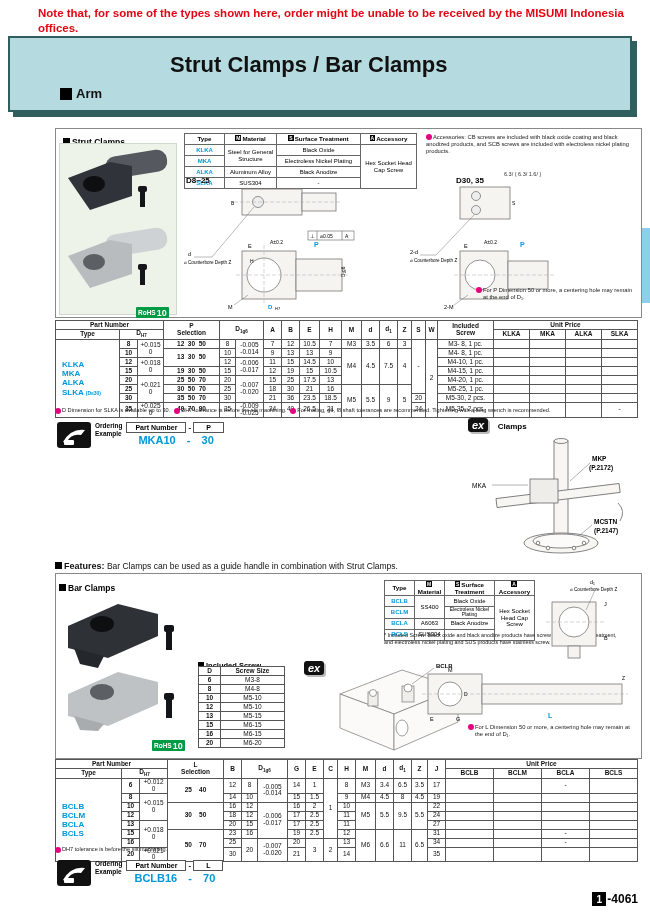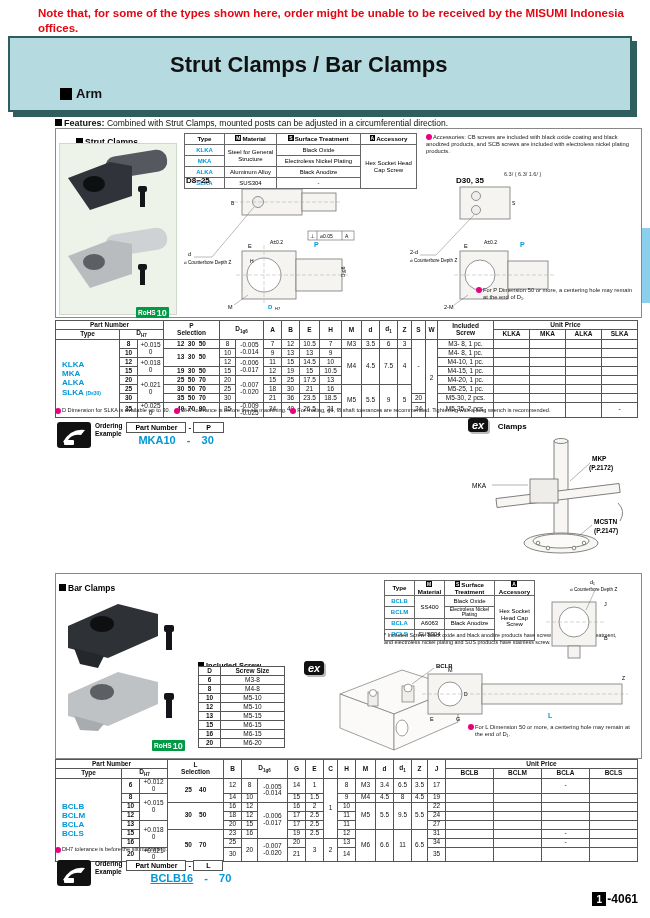--- a/index.html
+++ b/index.html
@@ -68,27 +68,23 @@
   <div class="abs banner" style="left:8px;top:36px;">
     <span class="chip"></span>
     <div class="title">Strut Clamps / Bar Clamps</div>
     <div class="sub">Arm</div>
   </div>
 
   <div class="abs rednote" style="left:38px;top:6px;">Note that, for some of the types shown here, order might be unable to be received by the MISUMI Indonesia offices.</div>
 
   <div class="abs sidetab" style="left:630px;top:228px;width:20px;height:75px;"></div>
 
-  <div class="abs feat" style="left:55px;top:118px;">
-    <span class="sq"></span><b>Features:</b>
-    <span>Combined with Strut Clamps, mounted posts can be adjusted in a circumferential direction.</span>
-  </div>
 
   <div class="abs box" style="left:55px;top:128px;width:585px;height:188px;">
-    <div class="abs" style="left:20px;top:2px;">
+    <div class="abs" style="left:7px;top:2px;">
       <span class="sq"></span><span class="panel-label">Strut Clamps</span>
     </div>
     <div class="abs panel" style="left:3px;top:14px;width:116px;height:170px;">
       <svg width="116" height="155" viewBox="0 0 116 155">
         <g>
           <rect x="44" y="14" width="62" height="22" rx="10" fill="#55585e" transform="rotate(-9 44 14)"></rect>
           <path d="M8,34 L50,18 L72,22 L72,52 L30,66 Z" fill="#303339"></path>
           <ellipse cx="34" cy="40" rx="11" ry="8" fill="#0e0f11"></ellipse>
           <rect x="80" y="46" width="5" height="17" fill="#141518"></rect>
           <rect x="78" y="42" width="9" height="6" rx="2" fill="#141518"></rect>
@@ -474,20 +470,24 @@
       <text x="4" y="55" font-size="6.5">MKA</text>
       <line x1="122" y1="30" x2="102" y2="48" stroke="#666" stroke-width="0.5"></line>
       <text x="124" y="28" font-size="6.5" font-weight="bold">MKP</text>
       <text x="121" y="37" font-size="6.5" font-weight="bold">(P.2172)</text>
       <line x1="124" y1="92" x2="112" y2="102" stroke="#666" stroke-width="0.5"></line>
       <text x="126" y="91" font-size="6.5" font-weight="bold">MCSTN</text>
       <text x="126" y="100" font-size="6.5" font-weight="bold">(P.2147)</text>
     </svg>
   </div>
 
+  <div class="abs feat" style="left:55px;top:561px;">
+    <span class="sq"></span><b>Features:</b>
+    <span>Bar Clamps can be used as a guide handle in combination with Strut Clamps.</span>
+  </div>
 
   <div class="abs box" style="left:55px;top:573px;width:585px;height:184px;">
     <div class="abs" style="left:3px;top:3px;text-align:center;">
       <span class="sq"></span><span class="panel-label">Bar Clamps</span>
     </div>
     <svg class="abs" style="left:4px;top:16px;" width="134" height="142" viewBox="0 0 134 142">
       <g>
         <path d="M8,36 L58,14 L98,24 L98,46 L48,68 L8,58 Z" fill="#2e3136"></path>
         <ellipse cx="42" cy="34" rx="12" ry="8" fill="#0e0f11"></ellipse>
         <path d="M14,58 L44,66 L38,78 L20,74 Z" fill="#24272b"></path>
@@ -858,21 +858,21 @@
     </svg>
     <div class="ordlabel">Ordering
 Example</div>
     <div>
       <div style="display:flex;align-items:center;">
         <span class="ordbox">Part Number</span>
         <span class="orddash">-</span>
         <span class="ordbox" style="padding:1px 12px;">L</span>
       </div>
       <div class="ordvals" style="margin-top:1px;">
-        <span style="margin-left:24px;text-decoration:underline;">BCLB16</span>
+        <span style="margin-left:8px;">BCLB16</span>
         <span style="margin:0 8px;">-</span>
         <span>70</span>
       </div>
     </div>
   </div>
 
   <div class="abs pgnum" style="right:12px;top:892px;">
     <span class="pgbox">1</span>
     <span>-4061</span>
   </div>

